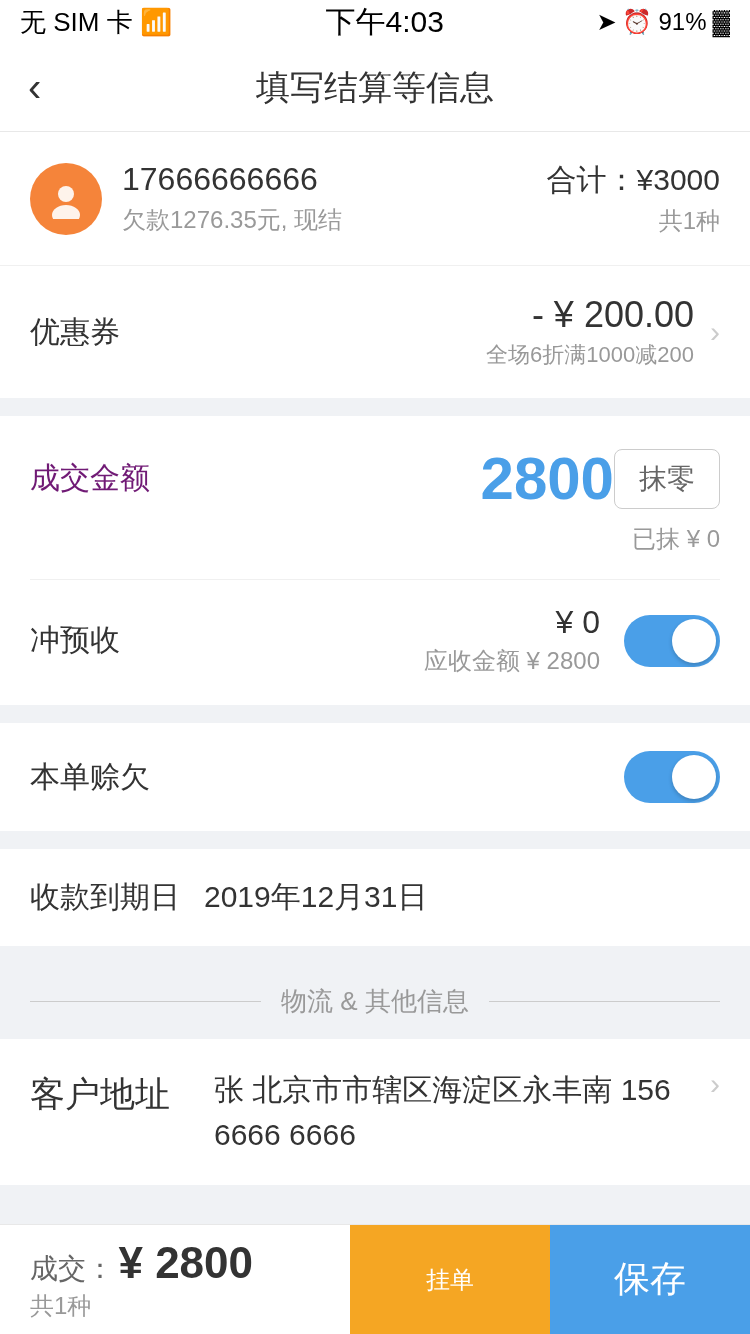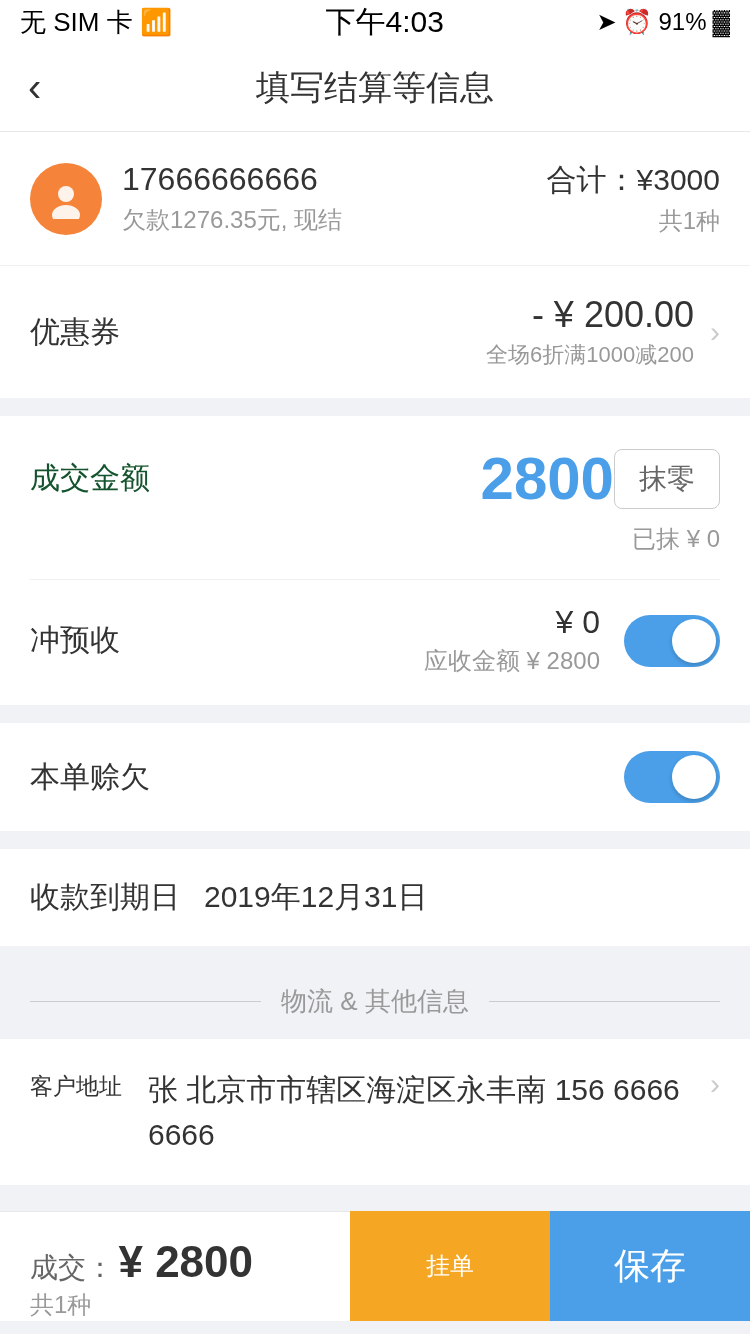--- a/index.html
+++ b/index.html
@@ -173,21 +173,21 @@
       padding: 28px 30px;
     }
     .deal-row {
       display: flex;
       align-items: center;
       justify-content: space-between;
       margin-bottom: 10px;
     }
     .deal-label {
       font-size: 30px;
-      color: #14532d;
+      color: #701a75;
     }
     .deal-right {
       display: flex;
       align-items: center;
     }
     .deal-amount {
       font-size: 60px;
       font-weight: 600;
       color: #4a9fe8;
     }
@@ -319,49 +319,49 @@
       background: #fff;
       padding: 28px 30px;
       margin-bottom: 18px;
     }
     .address-row {
       display: flex;
       align-items: flex-start;
       justify-content: space-between;
     }
     .address-label {
-      font-size: 23px;
+      font-size: 35px;
       color: #333;
       flex-shrink: 0;
-      margin-right: 26px;
+      margin-right: 44px;
       padding-top: 4px;
     }
     .address-value {
       font-size: 30px;
       color: #333;
       flex: 1;
       line-height: 1.5;
     }
 
     
     .spacer {
       height: 200px;
       background: #f0f2f5;
     }
 
     
     .bottom-bar {
       position: fixed;
-      bottom: 13px;
+      bottom: 0;
       left: 0;
       width: 750px;
       height: 110px;
       background: #fff;
       display: flex;
-      align-items: flex-end;
+      align-items: center;
       border-top: 1px solid #e8e8e8;
     }
     .bottom-info {
       flex: 1;
       padding: 0 30px;
     }
     .bottom-deal {
       font-size: 28px;
       color: #666;
     }

